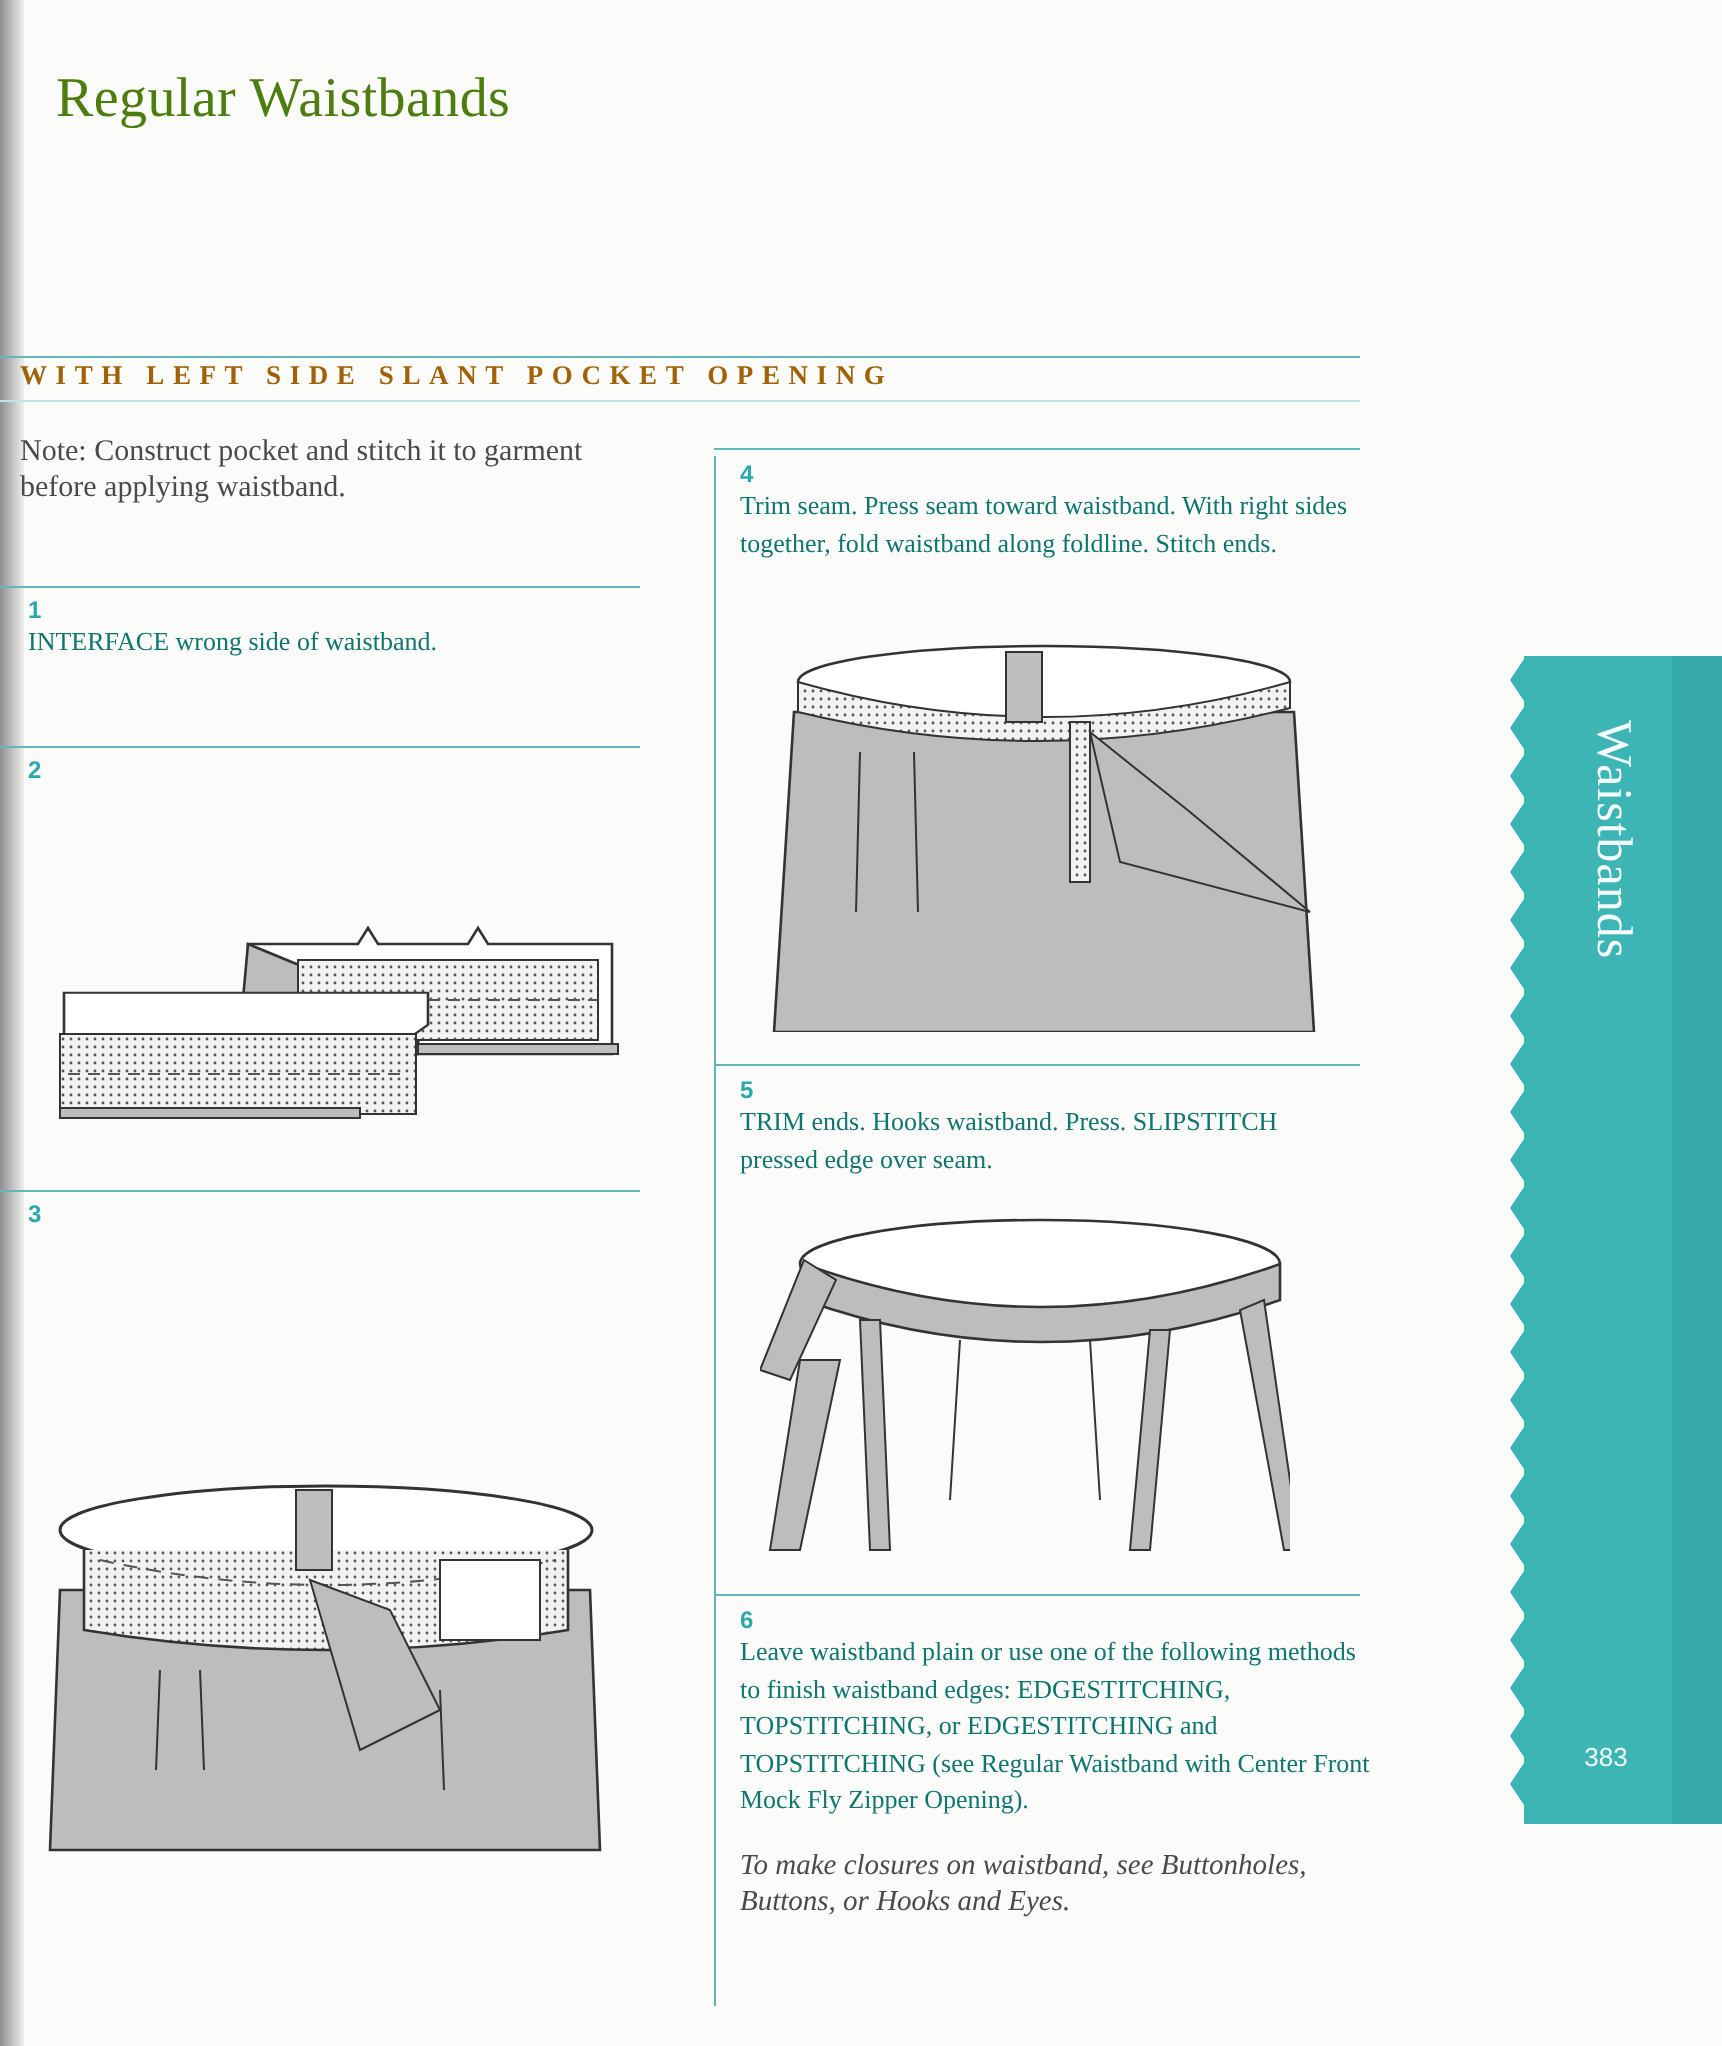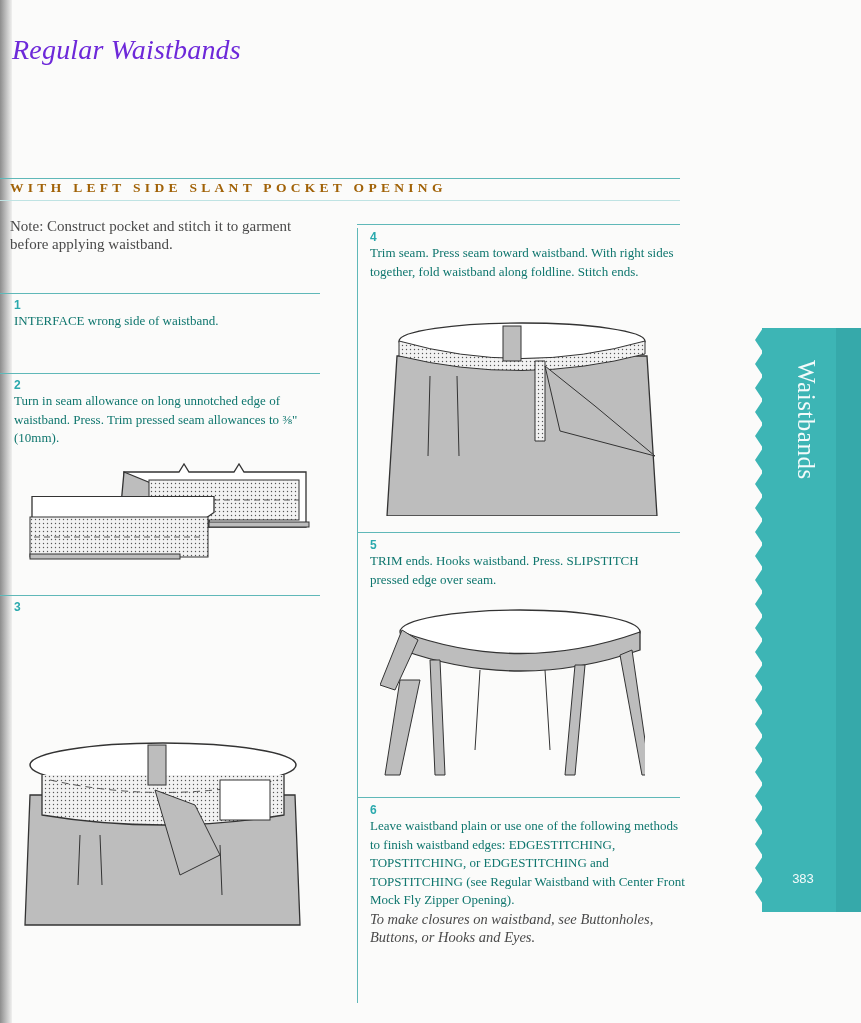--- a/index.html
+++ b/index.html
@@ -7,42 +7,42 @@
     width:861px; height:1023px; position:relative; overflow:hidden;
     background:#fbfbfa;
     font-family:"Liberation Serif", "DejaVu Serif", serif;
     color:#3d3d3d;
   }
   .spine {
     position:absolute; left:0; top:0; width:12px; height:1023px;
     background:linear-gradient(to right,#8d8d8d 0%,#c4c4c4 55%,#f0f0ef 100%);
   }
   .page-title {
-    position:absolute; left:12px; top:34px;
-    font-size:28px; color:#6d28d9; letter-spacing:0.2px;font-style:italic;
+    position:absolute; left:28px; top:34px;
+    font-size:28px; color:#4d7c0f; letter-spacing:0.2px;
   }
   .section-rule { position:absolute; height:1px; background:#5fb8b8; }
   .section-heading {
     position:absolute; left:10px; top:180px;
     font-family:Liberation Serif, serif;
     font-weight:bold; font-size:13.5px; letter-spacing:4.3px; color:#a16207;
   }
   .note {
     position:absolute; left:10px; top:217px; width:310px;
     font-size:15px; line-height:18px; color:#4a4a4a;
   }
   .step {
     position:absolute;
   }
   .step-num {
     font-family:"Liberation Sans","DejaVu Sans",sans-serif;
     font-weight:bold; font-size:12px; color:#2aa9ad; line-height:14px;
   }
   .step-text { font-size:13px; line-height:18.5px; color:#0f766e; }
-  .step-foot { font-style:italic; font-size:14.5px; line-height:18px; color:#4a4a4a; }
+  .step-foot { font-style:italic; font-size:14.5px; line-height:18px; color:#4a4a4a; margin-top:14px; }
   .vbar { position:absolute; width:1px; background:#5fb8b8; }
   .illus { position:absolute; }
   .tab {
     position:absolute; left:762px; top:328px; width:99px; height:584px;
     background:#3db5b5;
   }
   .tab-edge { position:absolute; left:836px; top:328px; width:25px; height:584px; background:#36a9aa; }
   .tab-label {
     position:absolute; left:770px; top:360px; width:60px; height:160px;
     writing-mode:vertical-rl; color:#f4fbfb; font-size:25px; letter-spacing:0.5px;
@@ -69,21 +69,20 @@
 
 <div class="section-rule" style="left:0;top:293px;width:320px;"></div>
 <div class="step" style="left:14px;top:298px;width:305px;">
   <div class="step-num">1</div>
   <div class="step-text">INTERFACE wrong side of waistband.</div>
 </div>
 
 <div class="section-rule" style="left:0;top:373px;width:320px;"></div>
 <div class="step" style="left:14px;top:378px;width:305px;">
   <div class="step-num">2</div>
-  <div class="step-text">Turn in seam allowance on long unnotched edge of waistband. Press. Trim pressed seam allowances to ⅜" (10mm).</div>
 </div>
 
 <svg class="illus" style="left:14px;top:462px;" width="300" height="120" viewBox="0 0 300 120">
   <defs>
     <pattern id="dots" width="4" height="4" patternUnits="userSpaceOnUse">
       <rect width="4" height="4" fill="#f2f2f2"></rect>
         <circle cx="1.5" cy="1.5" r="0.7" fill="#555"></circle>
     </pattern>
   </defs>
   <path d="M110 10 L165 10 L170 2 L175 10 L220 10 L225 2 L230 10 L292 10 L292 65 L195 65 L195 40 L110 40 Z" fill="#fff" stroke="#333" stroke-width="1.3"></path>

